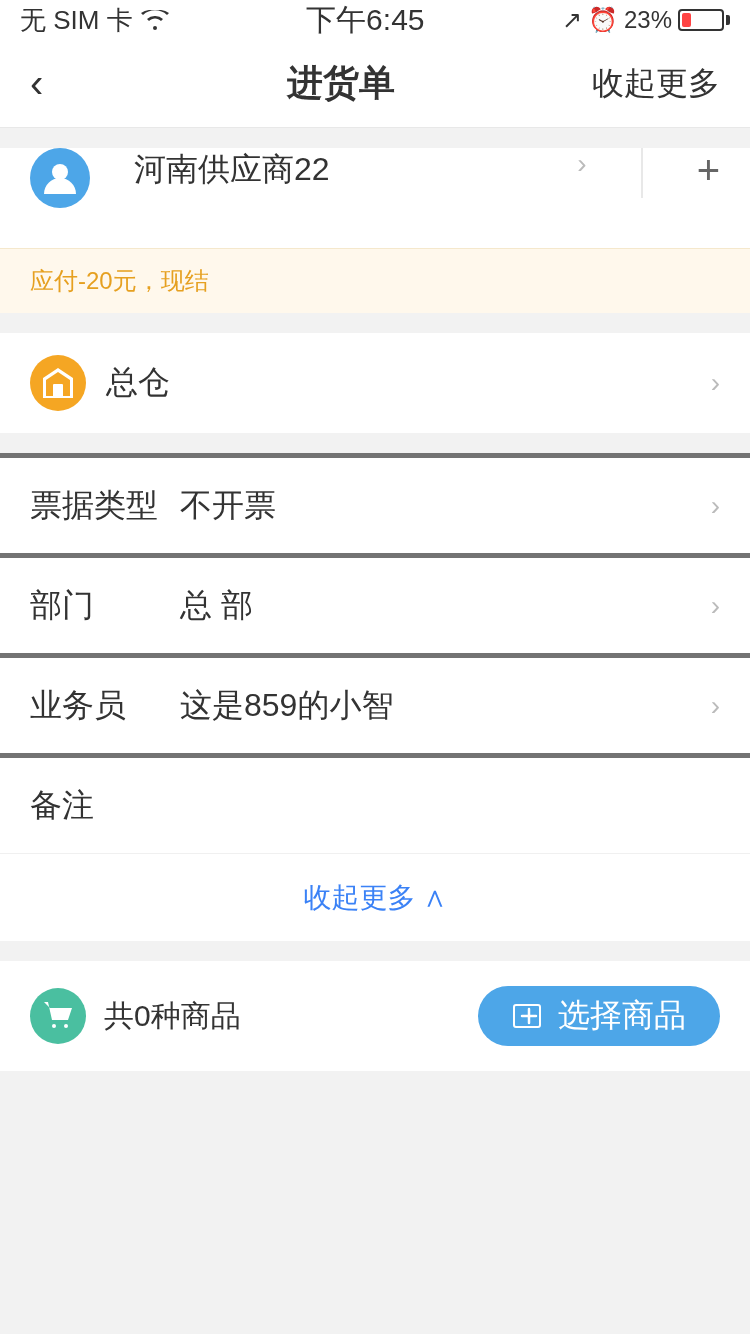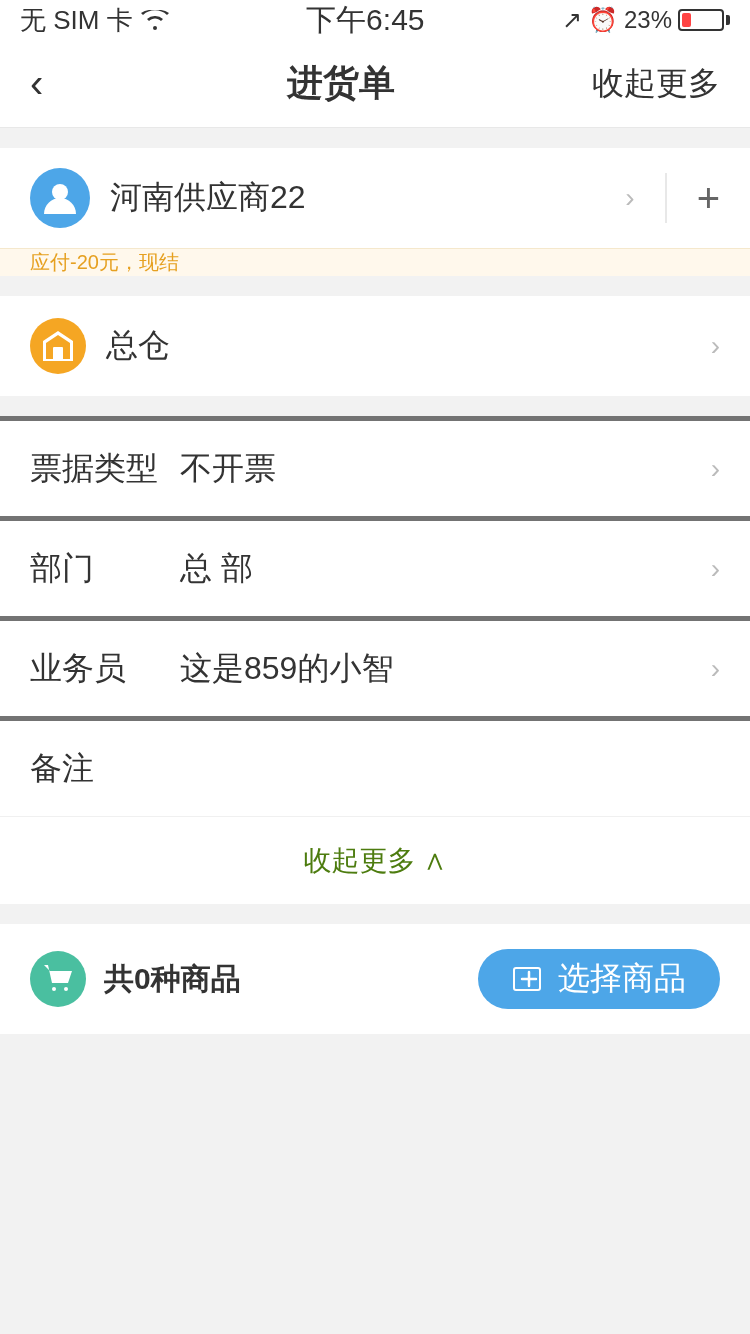--- a/index.html
+++ b/index.html
@@ -65,25 +65,25 @@
 
     
     .card-section {
       background: #fff;
       margin-bottom: 0;
     }
 
     
     .supplier-row {
       display: flex;
-      align-items: center;
       padding: 0 30px;
       height: 100px;
       background: #fff;
       border-bottom: none;
+      gap: 24px;
     }
     .supplier-avatar {
       width: 60px;
       height: 60px;
       border-radius: 50%;
       background: #4da6e8;
       display: flex;
       align-items: center;
       justify-content: center;
       margin-right: 20px;
@@ -108,22 +108,22 @@
     }
     .supplier-add {
       font-size: 40px;
       color: #666;
       cursor: pointer;
     }
 
     
     .notice-bar {
       background: #fff8ec;
-      padding: 0 30px;
-      font-size: 20px;
+      padding: 16px 30px;
+      font-size: 24px;
       color: #e6a020;
       border-top: 1px solid #f5e8cc;
     }
 
     
     .warehouse-row {
       display: flex;
       align-items: center;
       padding: 0 30px;
       height: 100px;
@@ -179,21 +179,21 @@
       background: #fff;
       border-top: 1px solid #f0f0f0;
       height: 88px;
       display: flex;
       align-items: center;
       justify-content: center;
       cursor: pointer;
     }
     .collapse-text {
       font-size: 28px;
-      color: #4d7c0f;
+      color: #3b82f6;
     }
 
     
     .bottom-section {
       display: flex;
       align-items: center;
       padding: 0 30px;
       height: 110px;
       background: #fff;
       margin-top: 20px;
@@ -210,21 +210,20 @@
       border-radius: 50%;
       background: #4abfa0;
       display: flex;
       align-items: center;
       justify-content: center;
     }
     .cart-icon-wrap svg { width: 32px; height: 32px; fill: #fff; }
     .product-count-text {
       font-size: 30px;
       color: #333;
-      font-weight: bold;
     }
     .select-btn {
       background: #4da6e8;
       color: #fff;
       border: none;
       border-radius: 44px;
       padding: 0 34px;
       height: 60px;
       font-size: 32px;
       display: flex;

